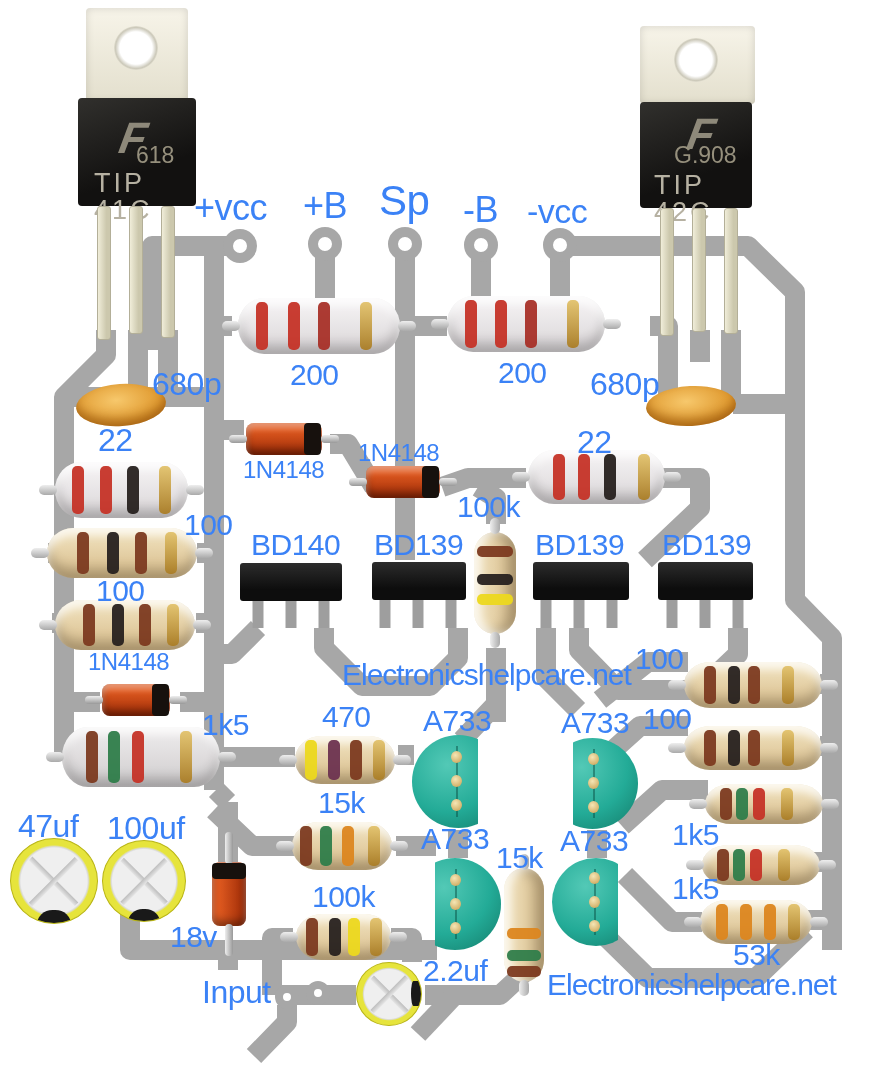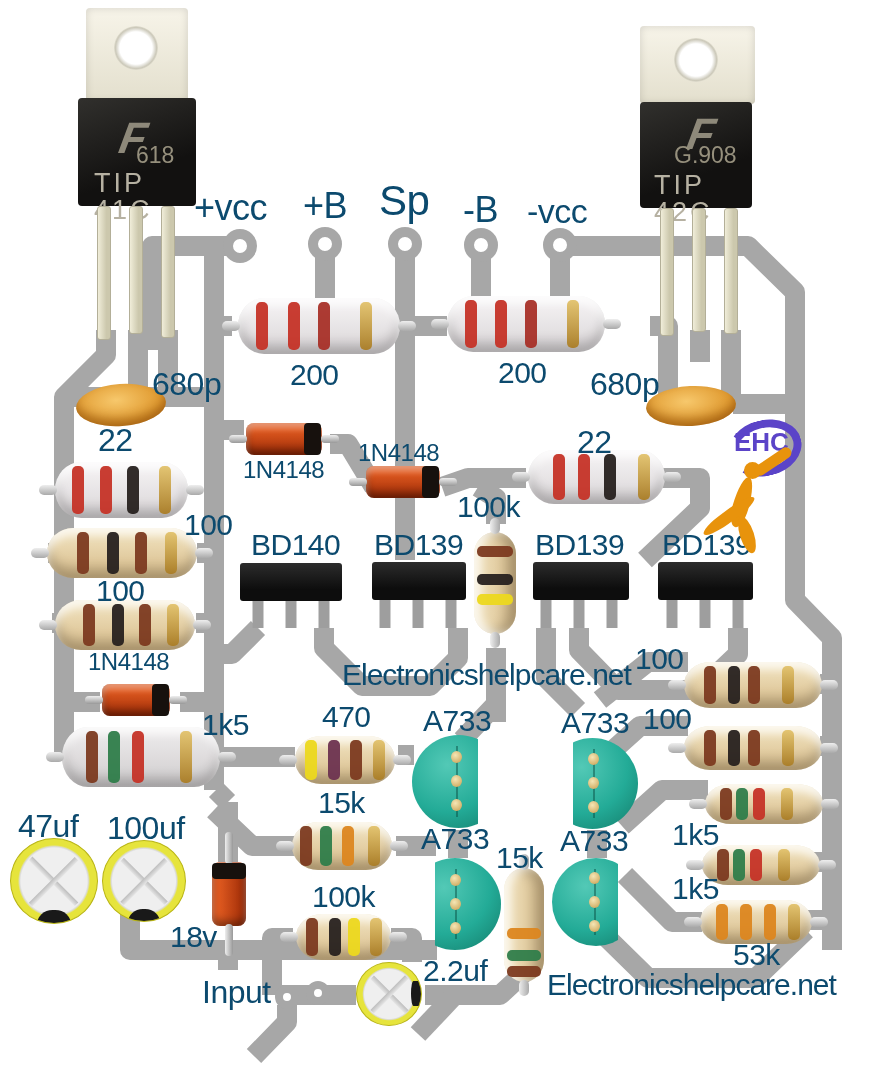--- a/index.html
+++ b/index.html
@@ -1,21 +1,21 @@
 <!DOCTYPE html>
 <html><head>
 <meta charset="utf-8">
 <style>
   html,body{margin:0;padding:0;background:#fff;}
   .board{position:relative;width:871px;height:1081px;background:#ffffff;overflow:hidden;
          font-family:"Liberation Sans",sans-serif;}
   .board svg.traces{position:absolute;left:0;top:0;}
 
   
-  .lbl{position:absolute;font-size:30px;color:#0c4a6e;white-space:nowrap;letter-spacing:-0.5px;line-height:1;}
+  .lbl{position:absolute;font-size:30px;color:#3b82f6;white-space:nowrap;letter-spacing:-0.5px;line-height:1;}
   .lbl.small{font-size:24px;}
   .lbl.term{font-size:36px;}
   .lbl.sp{font-size:42px;}
   .lbl.site{font-size:30px;letter-spacing:-1px;}
 
   
   .pad{position:absolute;width:14px;height:14px;border:10px solid #a7a7a7;border-radius:50%;background:#fff;}
   .pad.s{width:8px;height:8px;border-width:8px;}
 
   
@@ -446,23 +446,14 @@
     <i class="bd c-orange" style="left:16px"></i>
       <i class="bd c-orange" style="left:40px"></i>
     <i class="bd c-orange" style="left:64px"></i>
       <i class="bd c-gold" style="left:88px"></i>
   </div>
   <div class="lbl" style="left:733px;top:940px">53k</div>
 
   <div class="lbl site" style="left:342px;top:660px">Electronicshelpcare.net</div>
   <div class="lbl site" style="left:547px;top:970px">Electronicshelpcare.net</div>
 
-  <div class="ehc">
-    <span class="ring"></span>
-    <span class="txt">EHC</span>
-    <i class="head"></i>
-    <i class="torso"></i>
-    <i class="arm"></i>
-    <i class="lg1"></i>
-    <i class="lg2"></i>
-  </div>
 
 </div>
 
 </body></html>

